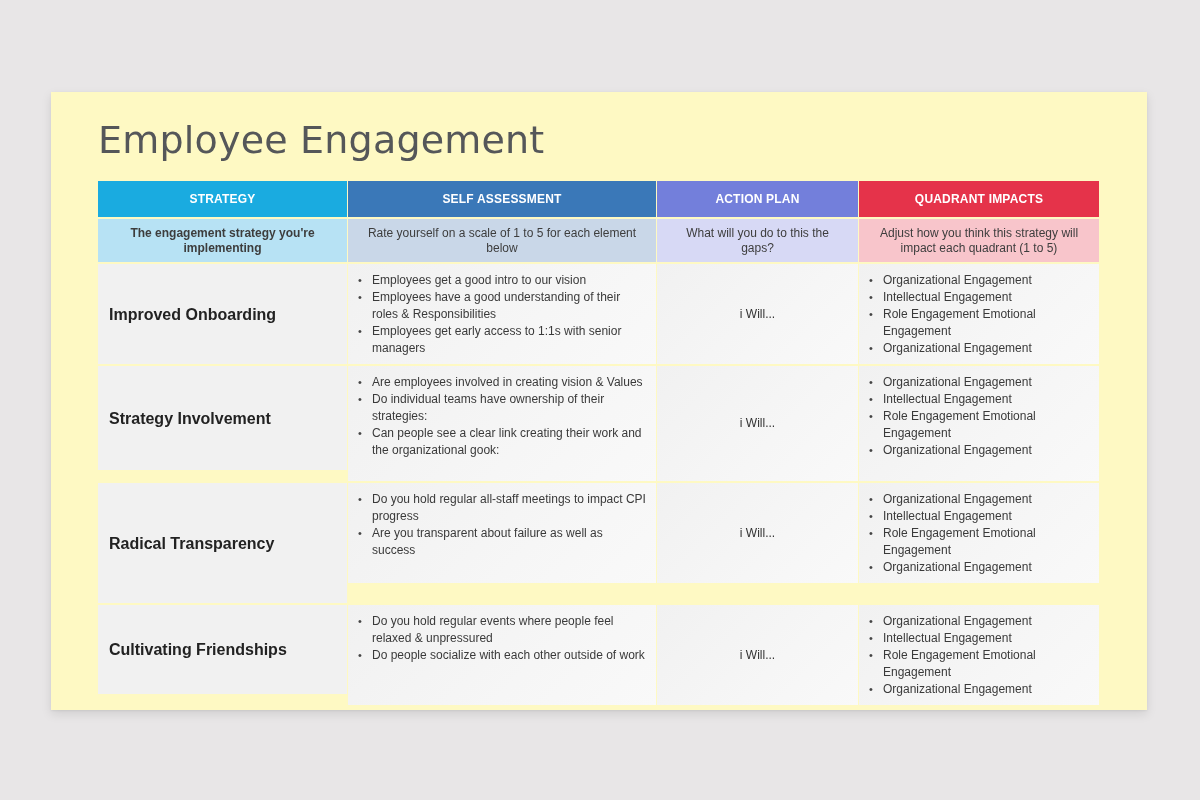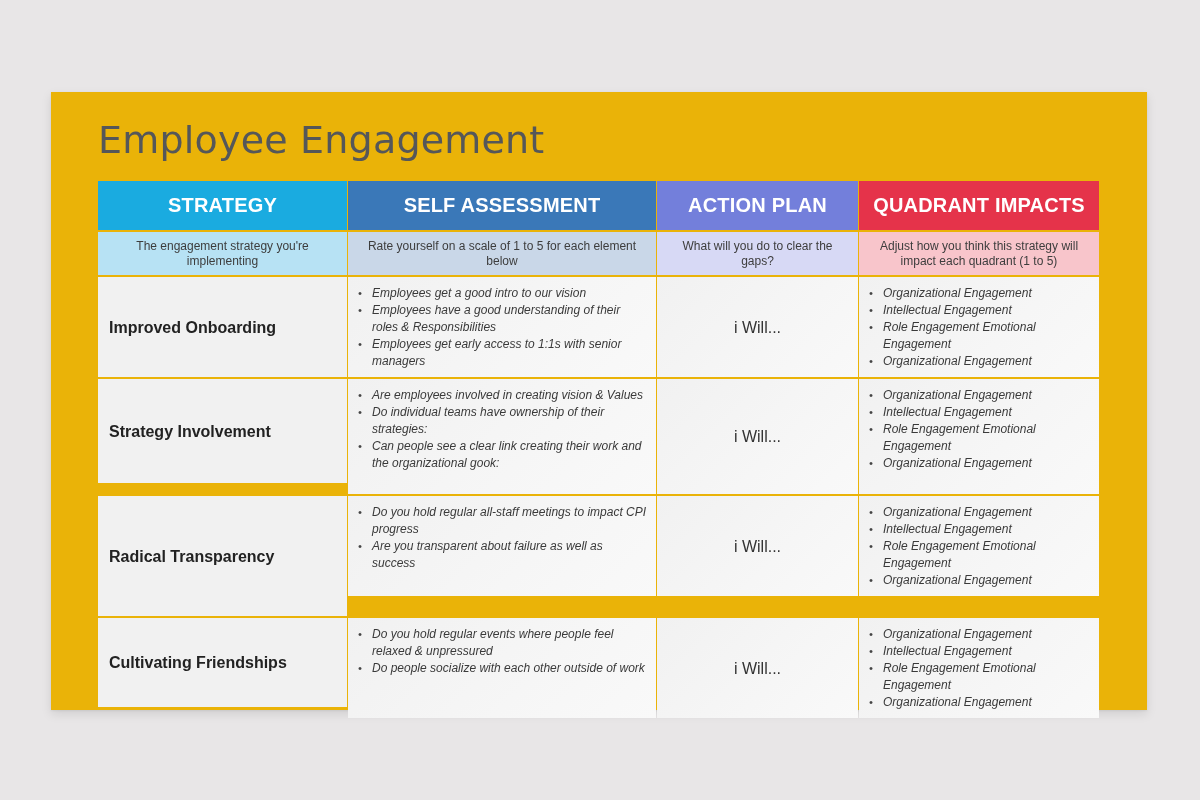--- a/index.html
+++ b/index.html
@@ -4,78 +4,78 @@
 <style>
   html, body { margin: 0; padding: 0; }
   body {
     width: 1200px; height: 800px; overflow: hidden;
     background: #e8e6e7;
     font-family: "Liberation Sans", "DejaVu Sans", sans-serif;
     position: relative;
   }
   .slide {
     position: absolute; left: 51px; top: 92px; width: 1096px; height: 618px;
-    background: #eab308;
+    background: #fef9c3;
     box-shadow: 0 4px 10px rgba(0,0,0,0.10), 0 1px 2px rgba(0,0,0,0.06);
   }
   .title {
     position: absolute; left: 47px; top: 26px;
     font-size: 38px; color: #555759; font-weight: normal; letter-spacing: 0.2px;
     font-family: "DejaVu Sans", "Liberation Sans", sans-serif;
   }
   .table {
     position: absolute; left: 47px; top: 89px; width: 1002px;
     display: grid;
     grid-template-columns: 249px 308px 201px 240px;
     column-gap: 1px;
     row-gap: 2px;
   }
   .hdr {
-    height: 49px; display: flex; align-items: center; justify-content: center;
-    color: #ffffff; font-weight: bold; font-size: 20px; letter-spacing: 0.2px;
+    height: 36px; display: flex; align-items: center; justify-content: center;
+    color: #ffffff; font-weight: bold; font-size: 12px; letter-spacing: 0.2px;
   }
   .sub {
     height: 43px; display: flex; align-items: center; justify-content: center;
     text-align: center; font-size: 12px; line-height: 15px; color: #3d3d3d;
     padding: 0 16px; box-sizing: border-box;
   }
   .cell {
     background: linear-gradient(135deg, #f1f1f1 0%, #f6f6f6 60%, #f9f9f9 100%);
     box-sizing: border-box; font-size: 12px; line-height: 17px; color: #3a3a3a;
   }
   .strategy-cell {
     display: flex; align-items: center; padding-left: 11px;
     font-weight: bold; font-size: 16px; color: #222; background: #f1f1f1;
   }
   .action-cell {
     display: flex; align-items: center; justify-content: center;
-    font-size: 16px; color: #333;
+    font-size: 12px; color: #333;
   }
-  ul.bullets { margin: 0; padding: 8px 8px 0 24px; list-style: none; font-style: italic; }
+  ul.bullets { margin: 0; padding: 8px 8px 0 24px; list-style: none; }
   ul.bullets li { position: relative; padding-left: 0; }
   ul.bullets li::before {
     content: "•"; position: absolute; left: -14px; top: 0; color: #444; font-size: 11px;
   }
 </style>
 </head>
 <body>
 
 <div class="slide">
   <div class="title">Employee Engagement</div>
 
   <div class="table">
 
     <div class="hdr" style="background:#1aabe0;">STRATEGY</div>
     <div class="hdr" style="background:#3a78b8;">SELF ASSESSMENT</div>
     <div class="hdr" style="background:#737fdb;">ACTION PLAN</div>
     <div class="hdr" style="background:#e5334a;">QUADRANT IMPACTS</div>
 
-    <div class="sub" style="background:#b7e2f4;">The engagement strategy you're implementing</div>
+    <div class="sub" style="background:#b7e2f4;font-weight:bold;">The engagement strategy you're implementing</div>
     <div class="sub" style="background:#c9d7e8;">Rate yourself on a scale of 1 to 5 for each element below</div>
-    <div class="sub" style="background:#d7d9f5;">What will you do to clear the gaps?</div>
+    <div class="sub" style="background:#d7d9f5;">What will you do to this the gaps?</div>
     <div class="sub" style="background:#f8c5cb;">Adjust how you think this strategy will impact each quadrant (1 to 5)</div>
 
     <div class="cell strategy-cell" style="height:100px;">Improved Onboarding</div>
     <div class="cell" style="height:100px;">
       <ul class="bullets">
         <li>Employees get a good intro to our vision</li>
         <li>Employees have a good understanding of their roles &amp;  Responsibilities</li>
         <li>Employees get early access to 1:1s with senior managers</li>
       </ul>
     </div>

